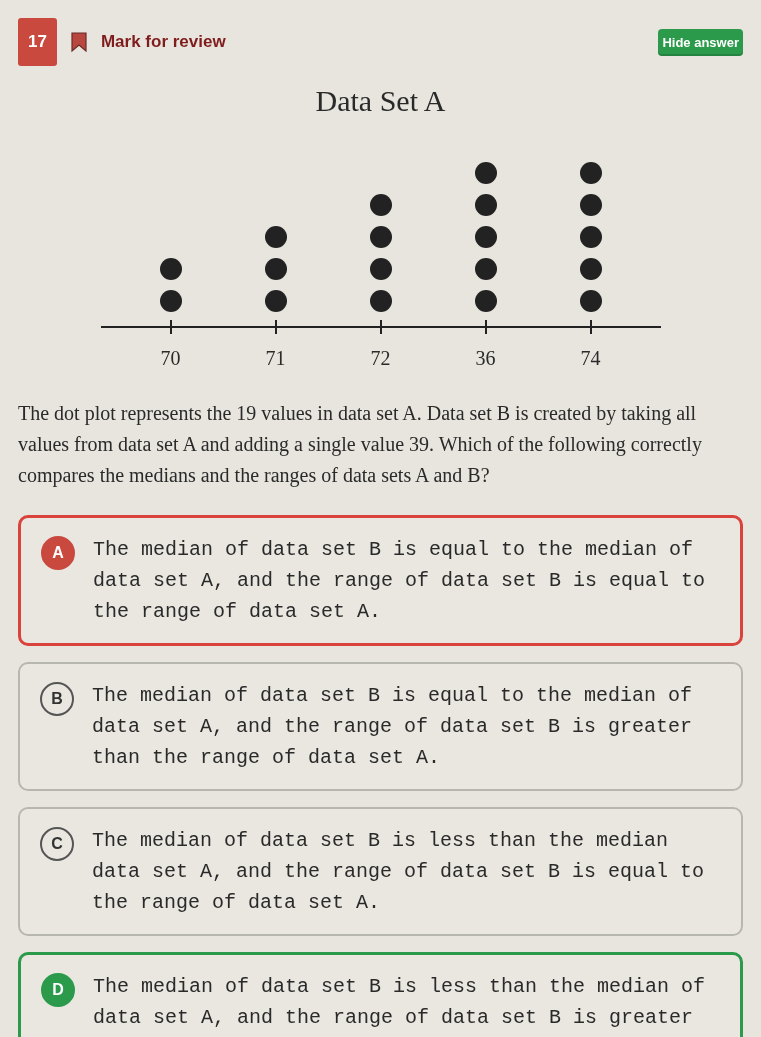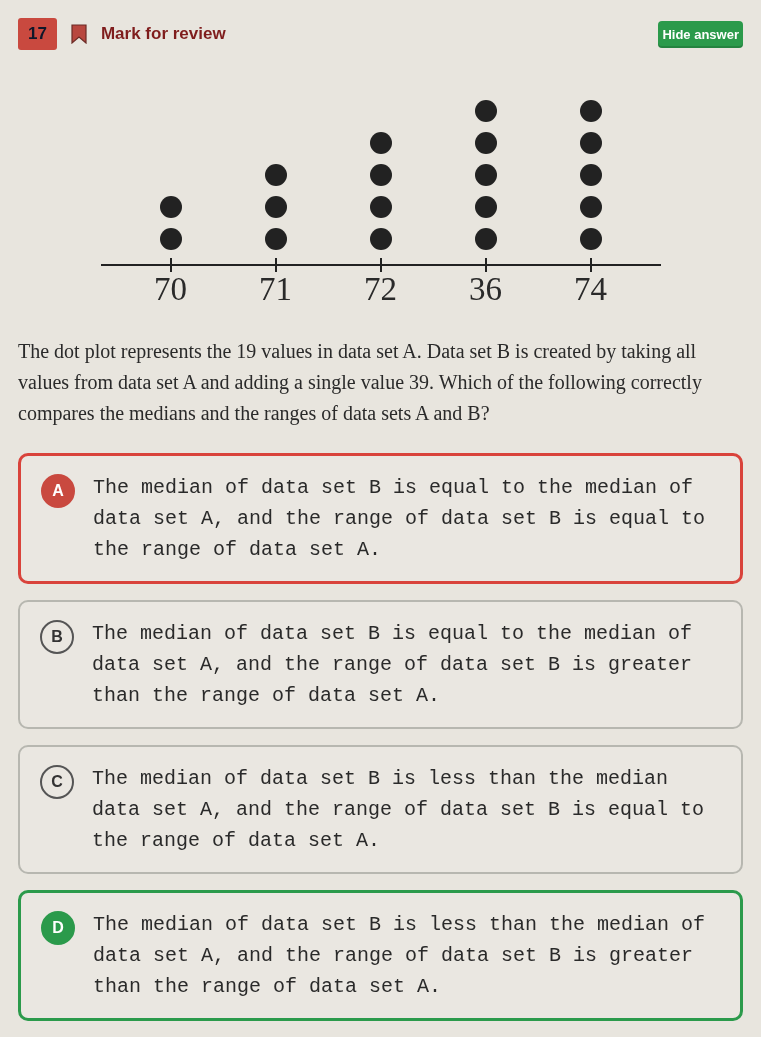--- a/index.html
+++ b/index.html
@@ -14,25 +14,25 @@
   }
   .header-row {
     display: flex;
     align-items: center;
     justify-content: space-between;
     margin-bottom: 18px;
   }
   .header-left { display: flex; align-items: center; gap: 14px; }
   .qnum {
     background: #c9493f;
-    color: #0f172a;
+    color: #ffffff;
     font-family: Arial, sans-serif;
     font-weight: bold;
     font-size: 17px;
-    padding: 6px 10px;
+    padding: 14px 10px;
     border-radius: 3px;
   }
   .bookmark {
     width: 16px;
     height: 20px;
     position: relative;
   }
   .bookmark svg { display: block; }
   .mark-label {
     font-family: Arial, sans-serif;
@@ -76,21 +76,21 @@
     position: absolute;
     bottom: 36px;
     width: 2px;
     height: 14px;
     background: #222;
     transform: translateX(-50%);
   }
   .tick-label {
     position: absolute;
     bottom: 0;
-    font-size: 33px;
+    font-size: 20px;
     transform: translateX(-50%);
     font-family: 'Times New Roman', serif;
   }
   .dot {
     position: absolute;
     width: 22px;
     height: 22px;
     background: #222;
     border-radius: 50%;
     transform: translateX(-50%);
@@ -145,20 +145,21 @@
       <svg width="16" height="20" viewBox="0 0 16 20">
         <path d="M1 1 H15 V19 L8 13 L1 19 Z" fill="#b8473f" stroke="#6b2b26" stroke-width="1.2"></path>
       </svg>
     </div>
     <div class="mark-label">Mark for review</div>
   </div>
   <div class="hide-answer">Hide answer</div>
 </div>
 
 <div class="chart-wrap">
+  <div class="chart-title">Data Set A</div>
   <div class="dotplot" id="dotplot">
     <div class="axis-line"></div>
   <div class="tick" style="left: 70px;"></div>
       <div class="tick-label" style="left: 70px;">70</div>
       <div class="dot" style="left: 70px; bottom: 58px;"></div>
       <div class="dot" style="left: 70px; bottom: 90px;"></div>
       <div class="tick" style="left: 175px;"></div>
       <div class="tick-label" style="left: 175px;">71</div>
       <div class="dot" style="left: 175px; bottom: 58px;"></div>
       <div class="dot" style="left: 175px; bottom: 90px;"></div>

